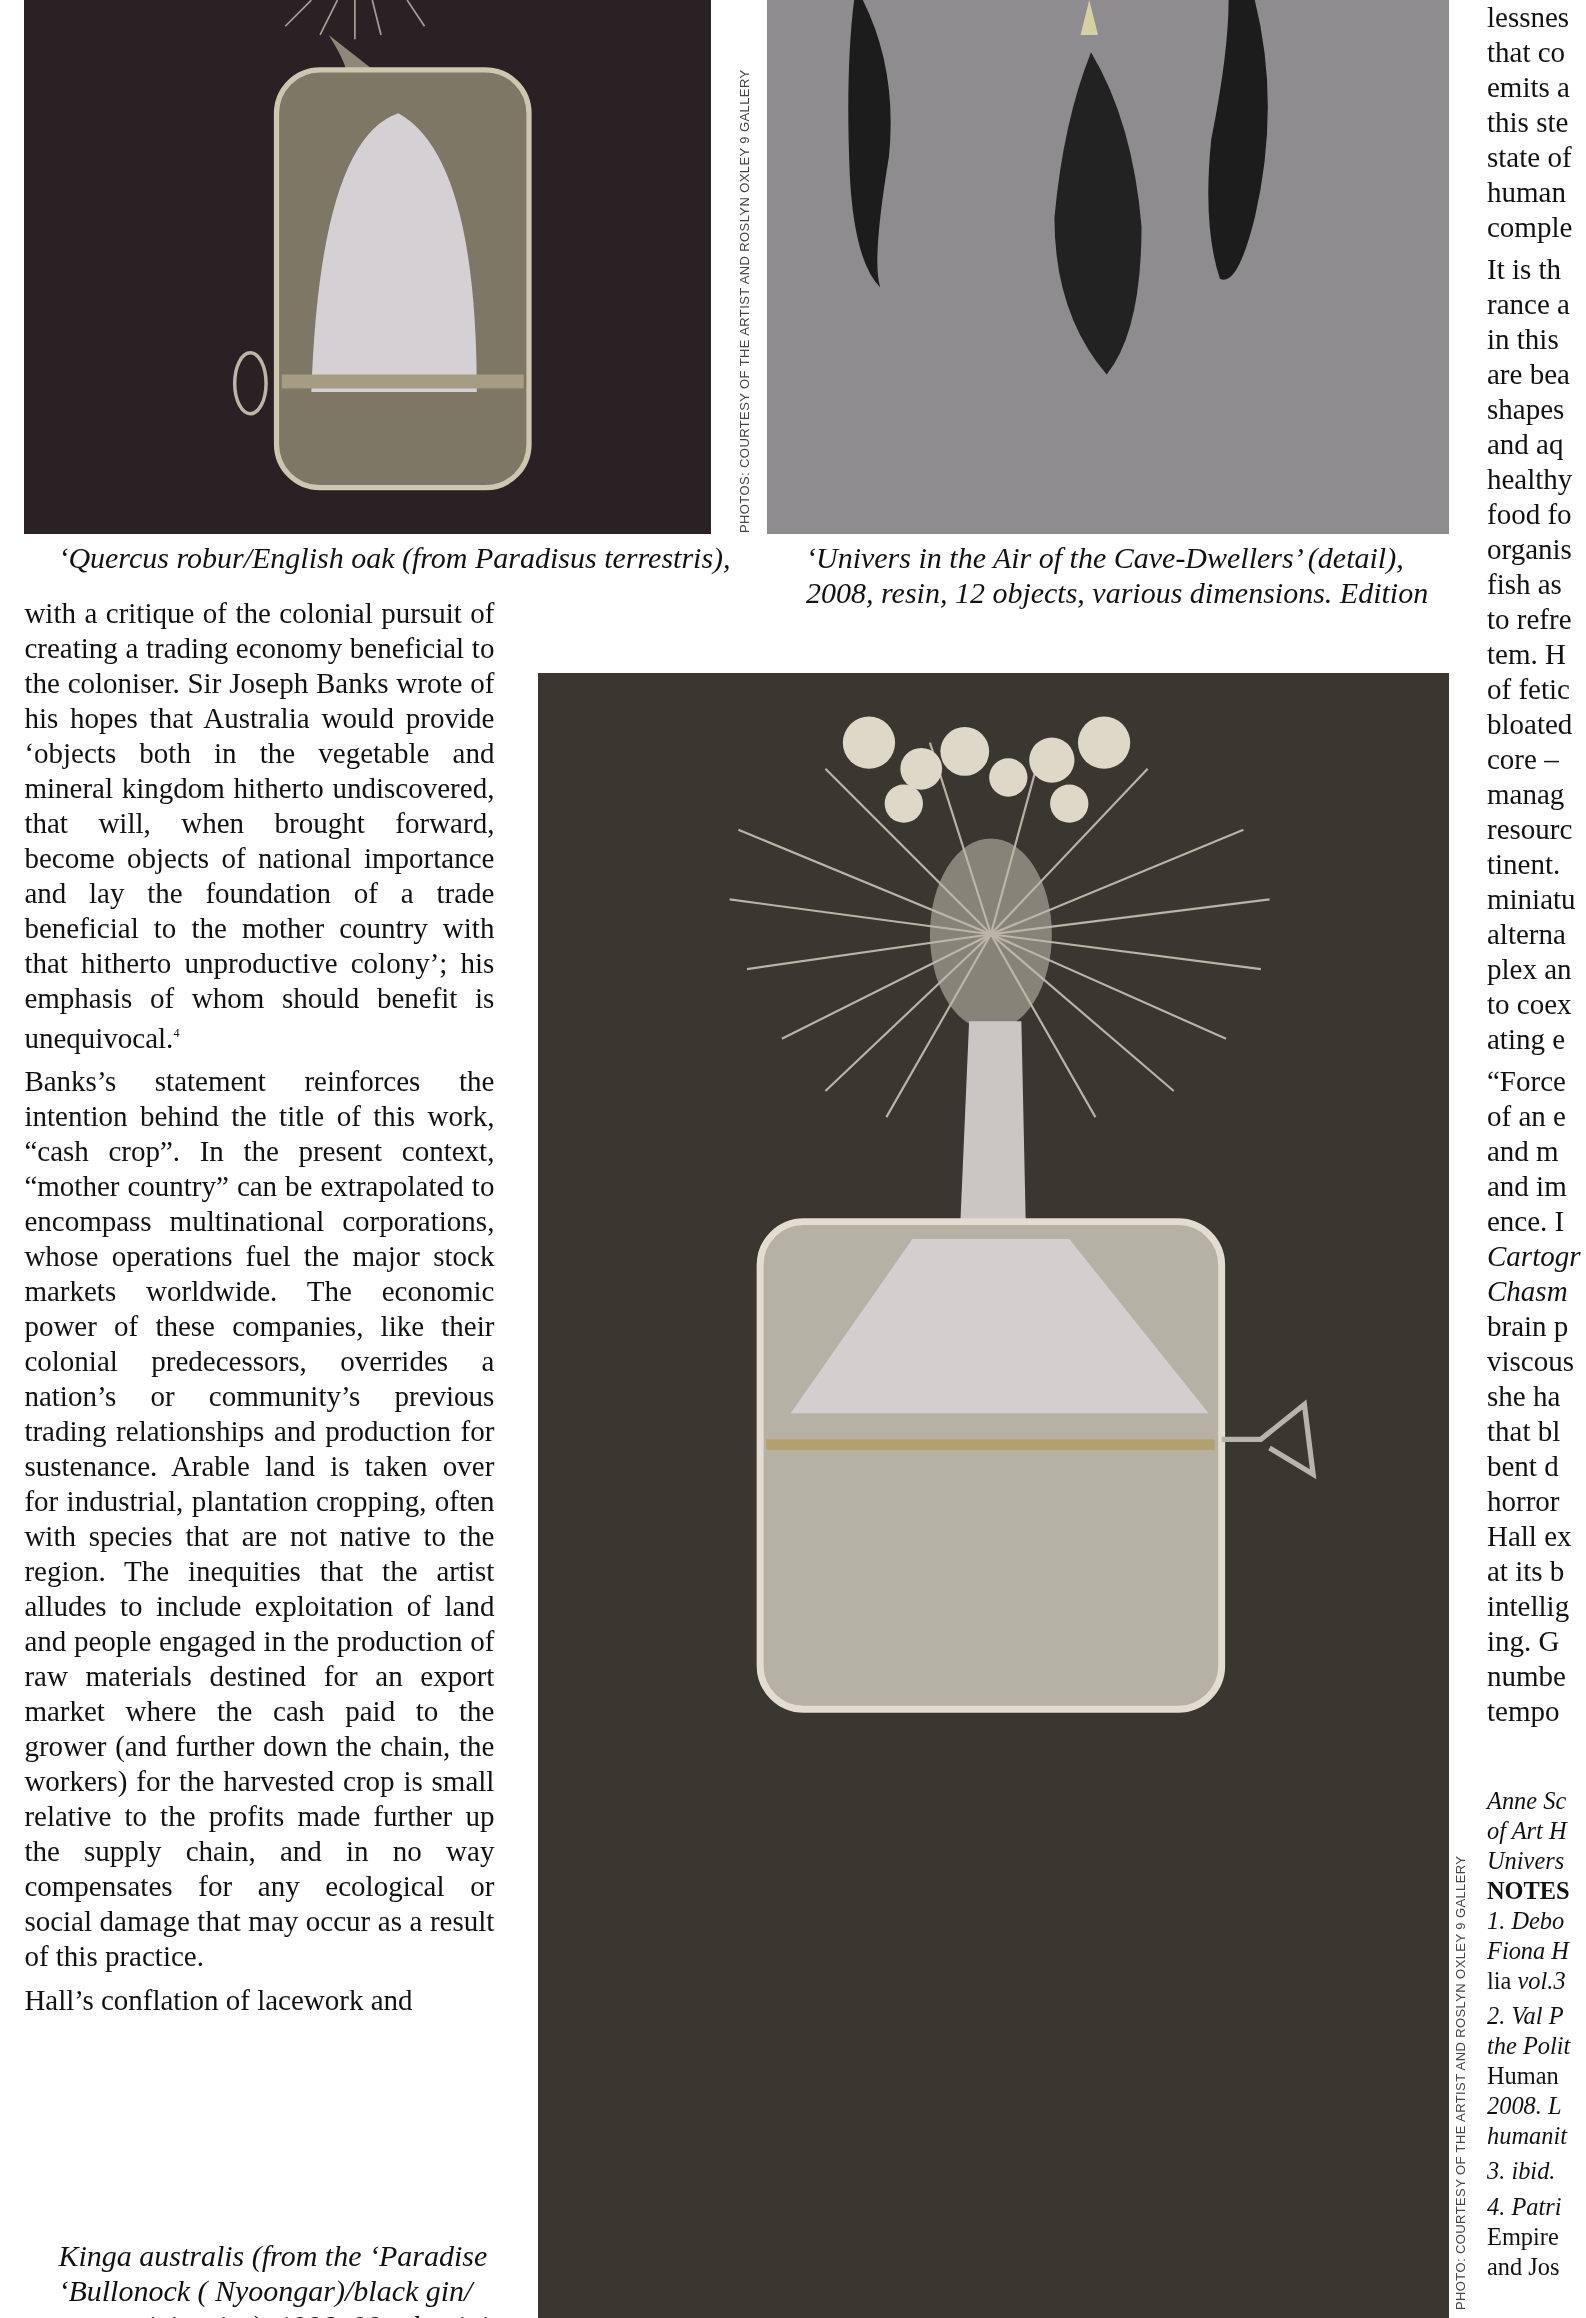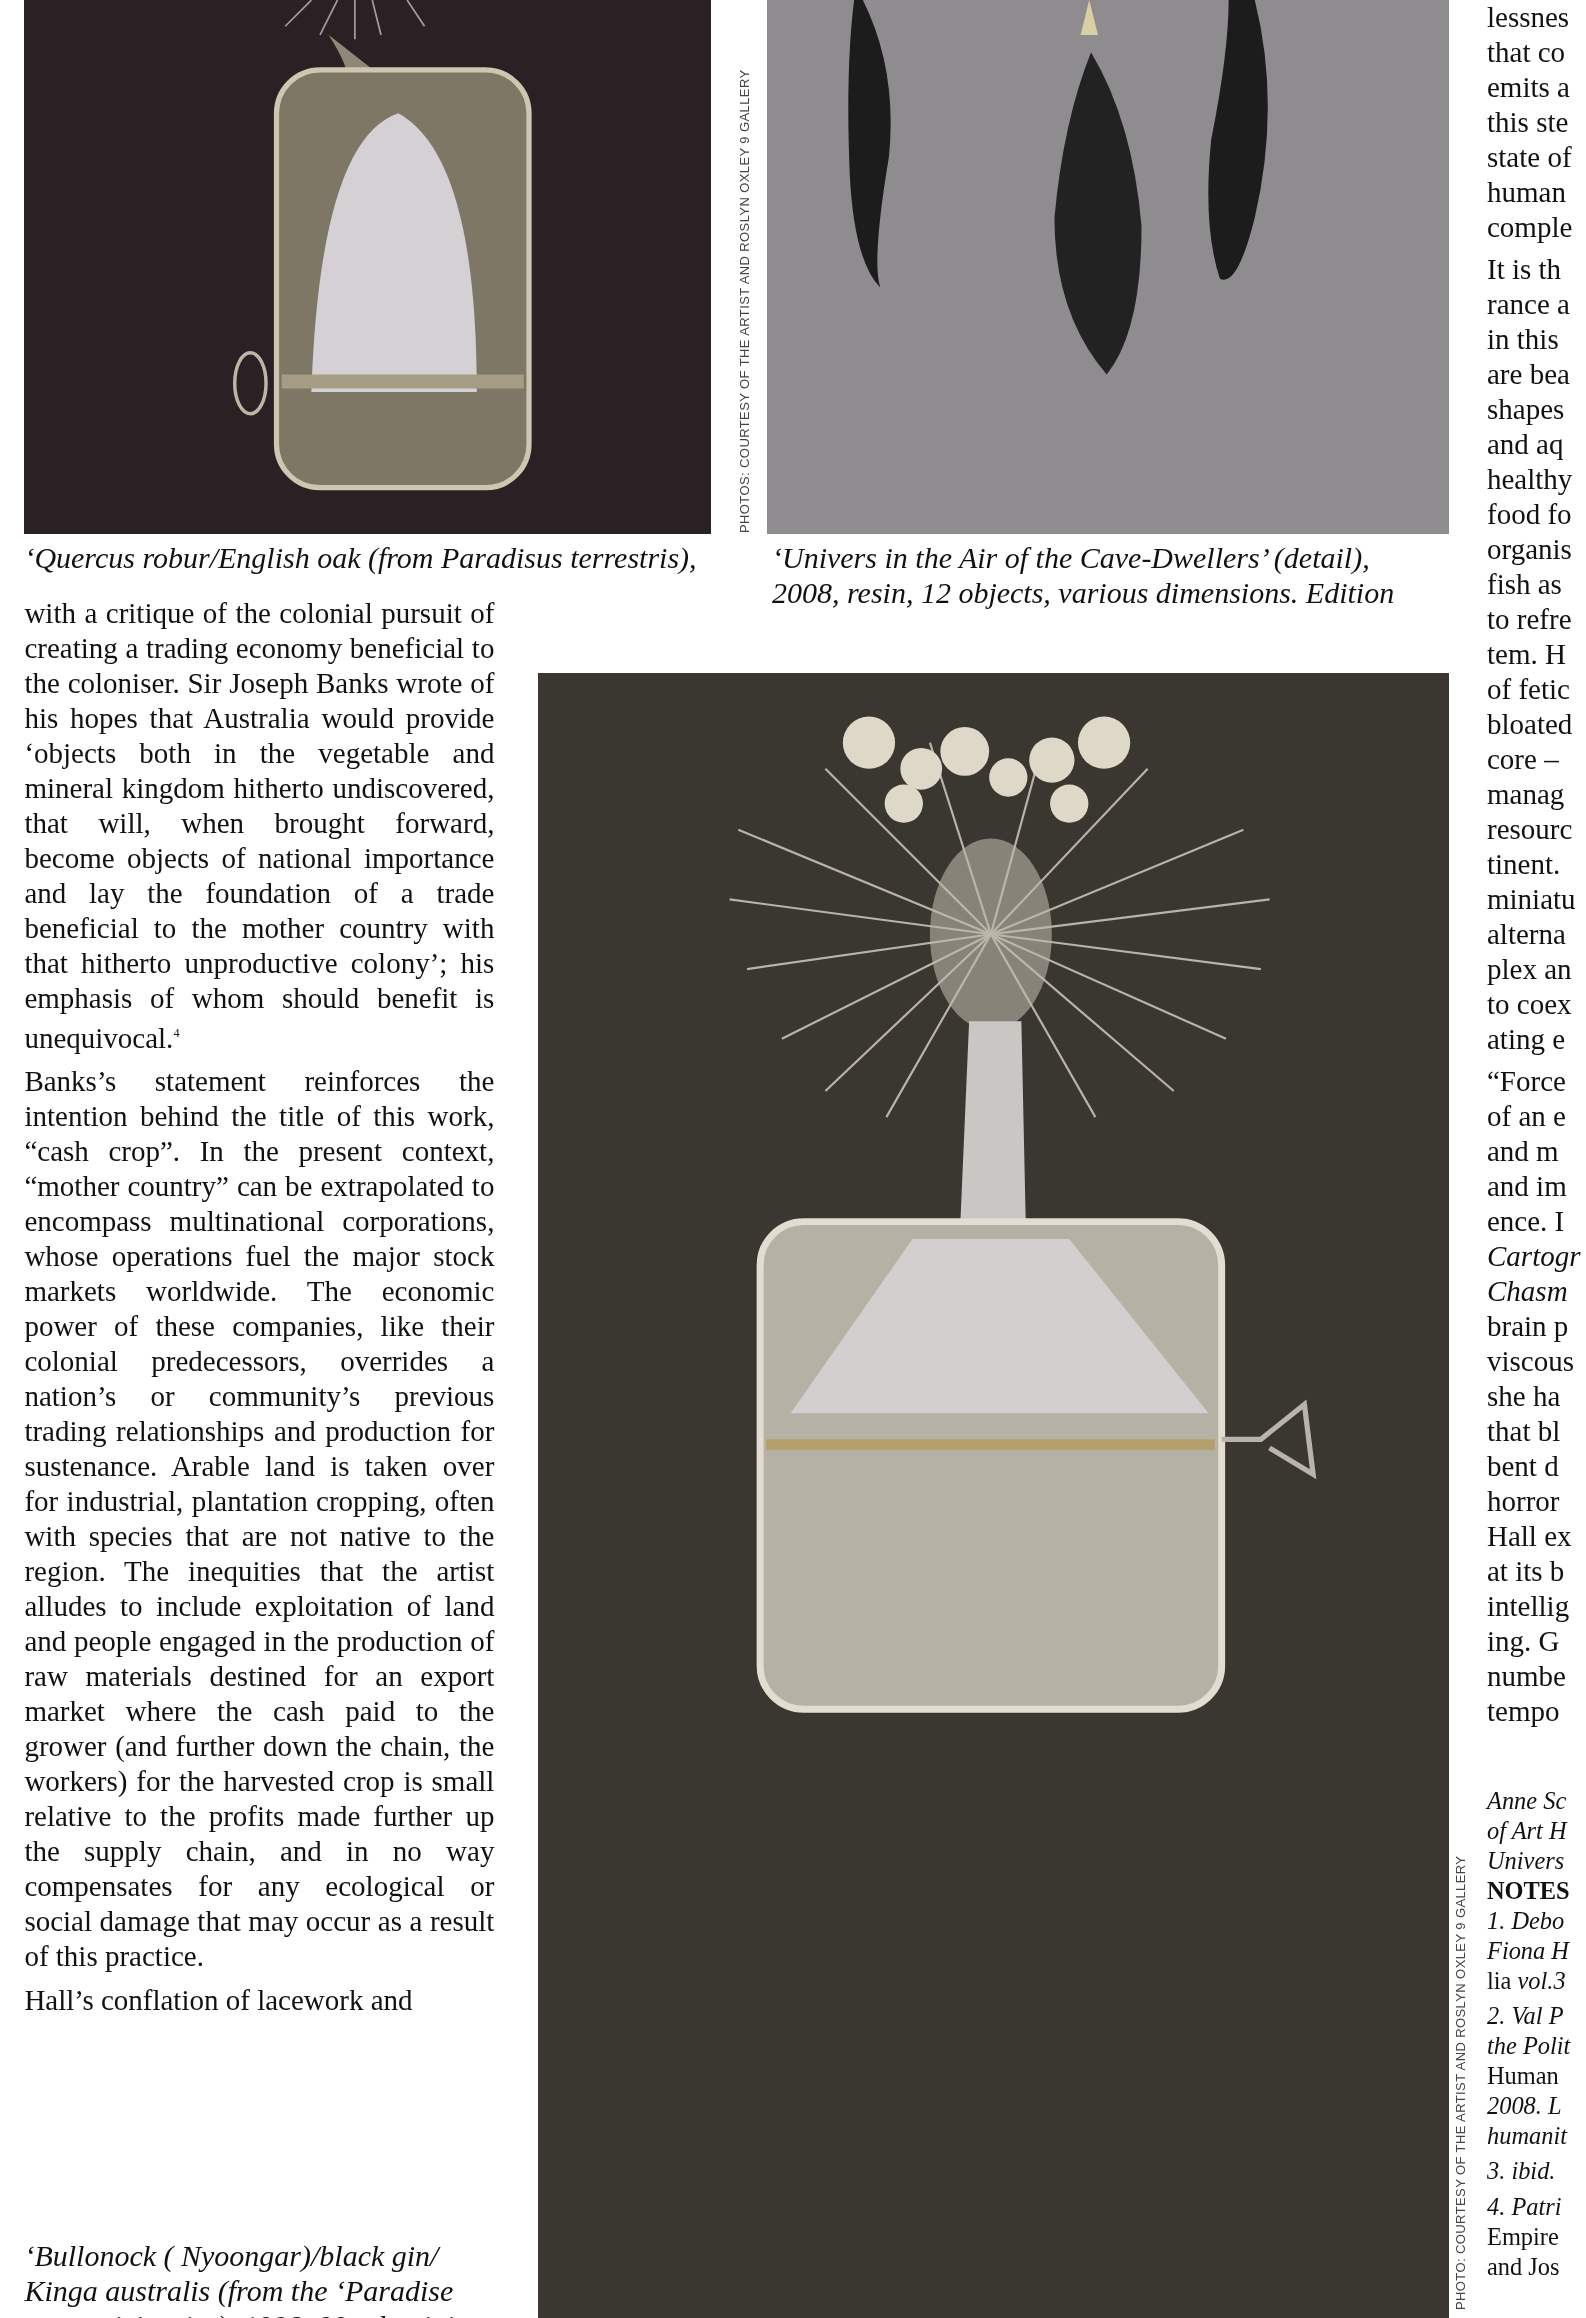--- a/index.html
+++ b/index.html
@@ -11,21 +11,21 @@
   .photo-oak { left:24.4px; top:0; width:687px; height:534px; background:#2a2124; }
   .photo-cave { left:767px; top:0; width:682px; height:534px; background:#8e8b8e; }
   .photo-gin { left:538px; top:673px; width:911px; height:1645px; background:#3a3630; }
 
   .credit { position:absolute; font-family:"Liberation Sans","DejaVu Sans",sans-serif;
             font-size:13px; letter-spacing:0.4px; color:#444; white-space:nowrap;
             transform-origin:left top; transform:rotate(-90deg); }
   .credit-top { left:737px; top:533px; }
   .credit-bottom { left:1453px; top:2310px; }
 
-  .caption { position:absolute; font-style:italic; font-size:30px; line-height:35px; }
+  .caption { position:absolute; font-style:italic; font-size:30px; line-height:35px;margin-left:34px; }
   .cap-oak { left:24.4px; top:540px; width:697px; }
   .cap-cave { left:772px; top:540px; width:688px; }
   .cap-gin { left:24.4px; top:2238px; width:488px; }
 
   .col-left { position:absolute; left:24.4px; top:596px; width:470px;
               font-size:29px; line-height:35px; }
   .col-left p { margin:0 0 8.7px 0; text-align:justify; }
   sup { font-size:12.2px; vertical-align:super; }
 
   .col-right { position:absolute; left:1487px; top:0px; width:122px;
@@ -78,22 +78,22 @@
   <div>2008, resin, 12 objects, various dimensions. Edition</div>
 </div>
 
 <div class="col-left">
   <p><span>with a critique of the colonial pursuit of creating a trading economy beneficial to the coloniser. Sir Joseph Banks wrote of his hopes that Australia would provide ‘objects both in the vegetable and mineral kingdom hitherto undiscovered, that will, when brought forward, become objects of national importance and lay the foundation of a trade beneficial to the mother country with that hitherto unproductive colony’; his emphasis of whom should benefit is unequivocal.</span><sup>4</sup></p>
   <p>Banks’s statement reinforces the intention behind the title of this work, “cash crop”.  In the present context, “mother country” can be extrapolated to encompass multinational corporations, whose operations fuel the major stock markets worldwide.  The economic power of these companies, like their colonial predecessors, overrides a nation’s or community’s previous trading relationships and production for sustenance.  Arable land is taken over for industrial, plantation cropping, often with species that are not native to the region.  The inequities that the artist alludes to include exploitation of land and people engaged in the production of raw materials destined for an export market where the cash paid to the grower (and further down the chain, the workers) for the harvested crop is small relative to the profits made further up the supply chain, and in no way compensates for any ecological or social damage that may occur as a result of this practice.</p>
   <p>Hall’s conflation of lacework and</p>
 </div>
 
 <div class="caption cap-gin">
+  <div>Kinga australis (from the ‘Paradise</div>
   <div>‘Bullonock ( Nyoongar)/black gin/</div>
-  <div>Kinga australis (from the ‘Paradise</div>
   <div>terrestris’ series), 1998–99, alumini-</div>
 </div>
 
 <div class="photo photo-gin">
   <svg width="911" height="1645" viewBox="0 0 1046 1889">
     <rect width="1046" height="1889" fill="#3a3630"></rect>
     <g stroke="#cfcabb" stroke-width="2.5" opacity="0.85">
       <line x1="520" y1="300" x2="230" y2="180"></line>
         <line x1="520" y1="300" x2="220" y2="260"></line>
       <line x1="520" y1="300" x2="240" y2="340"></line>

